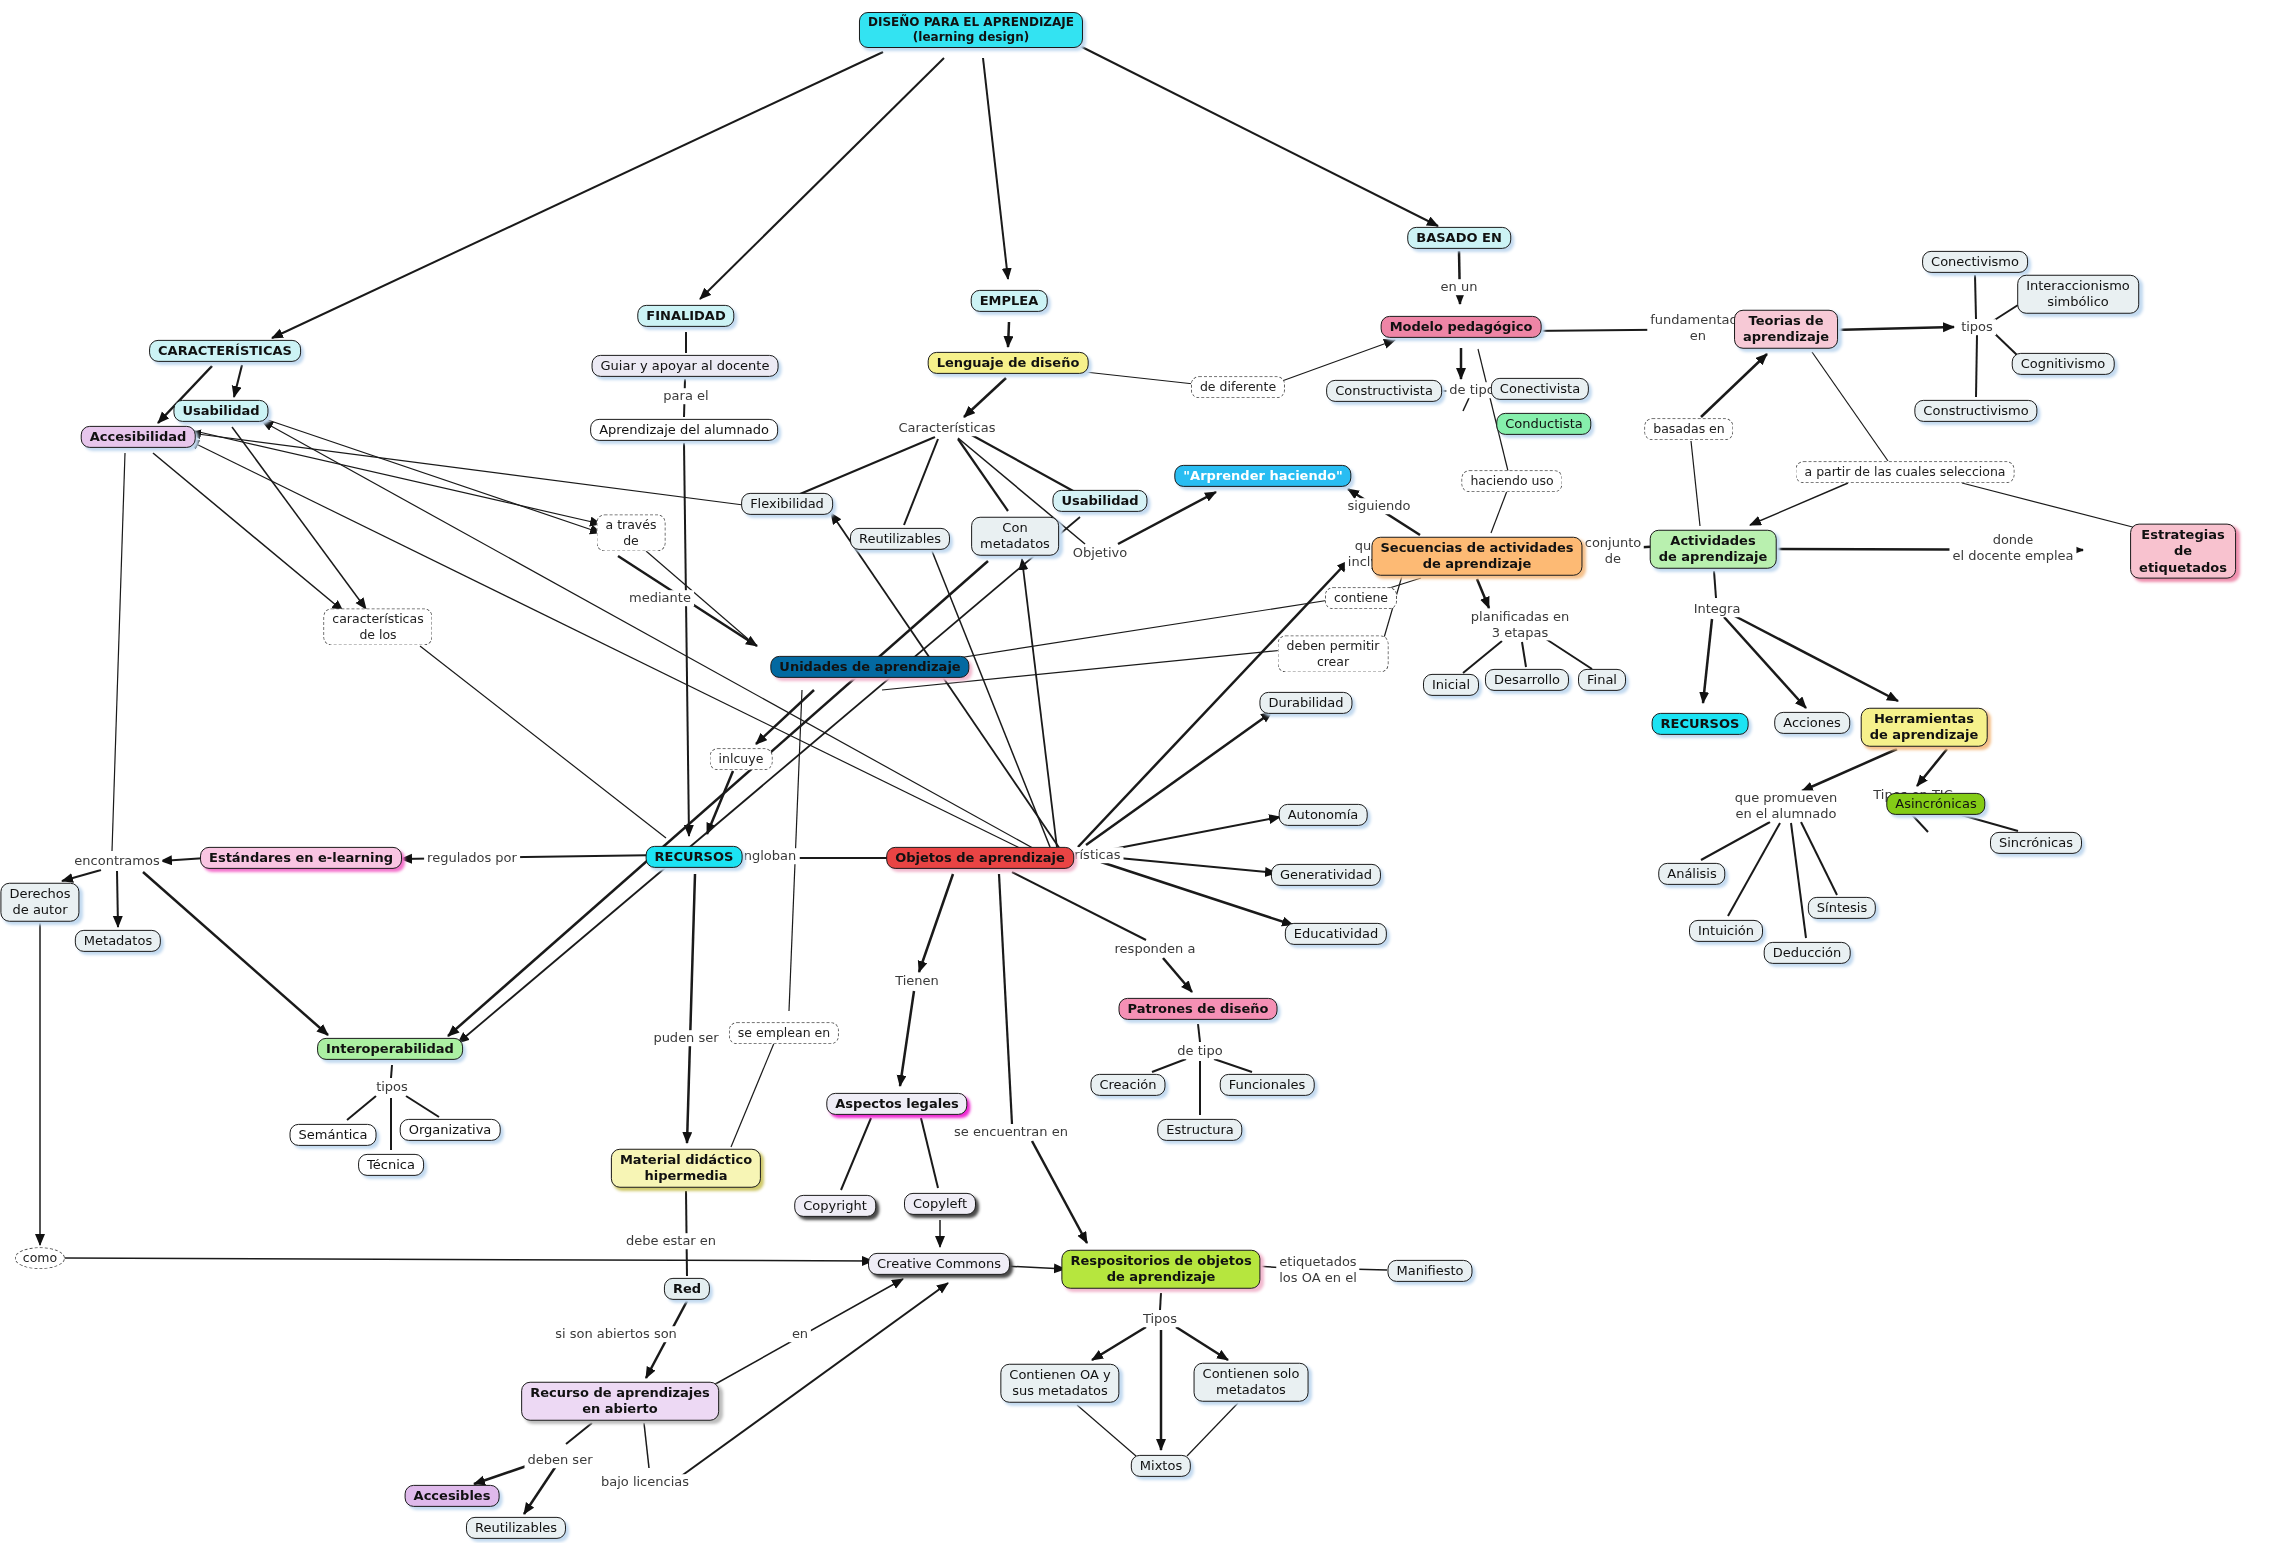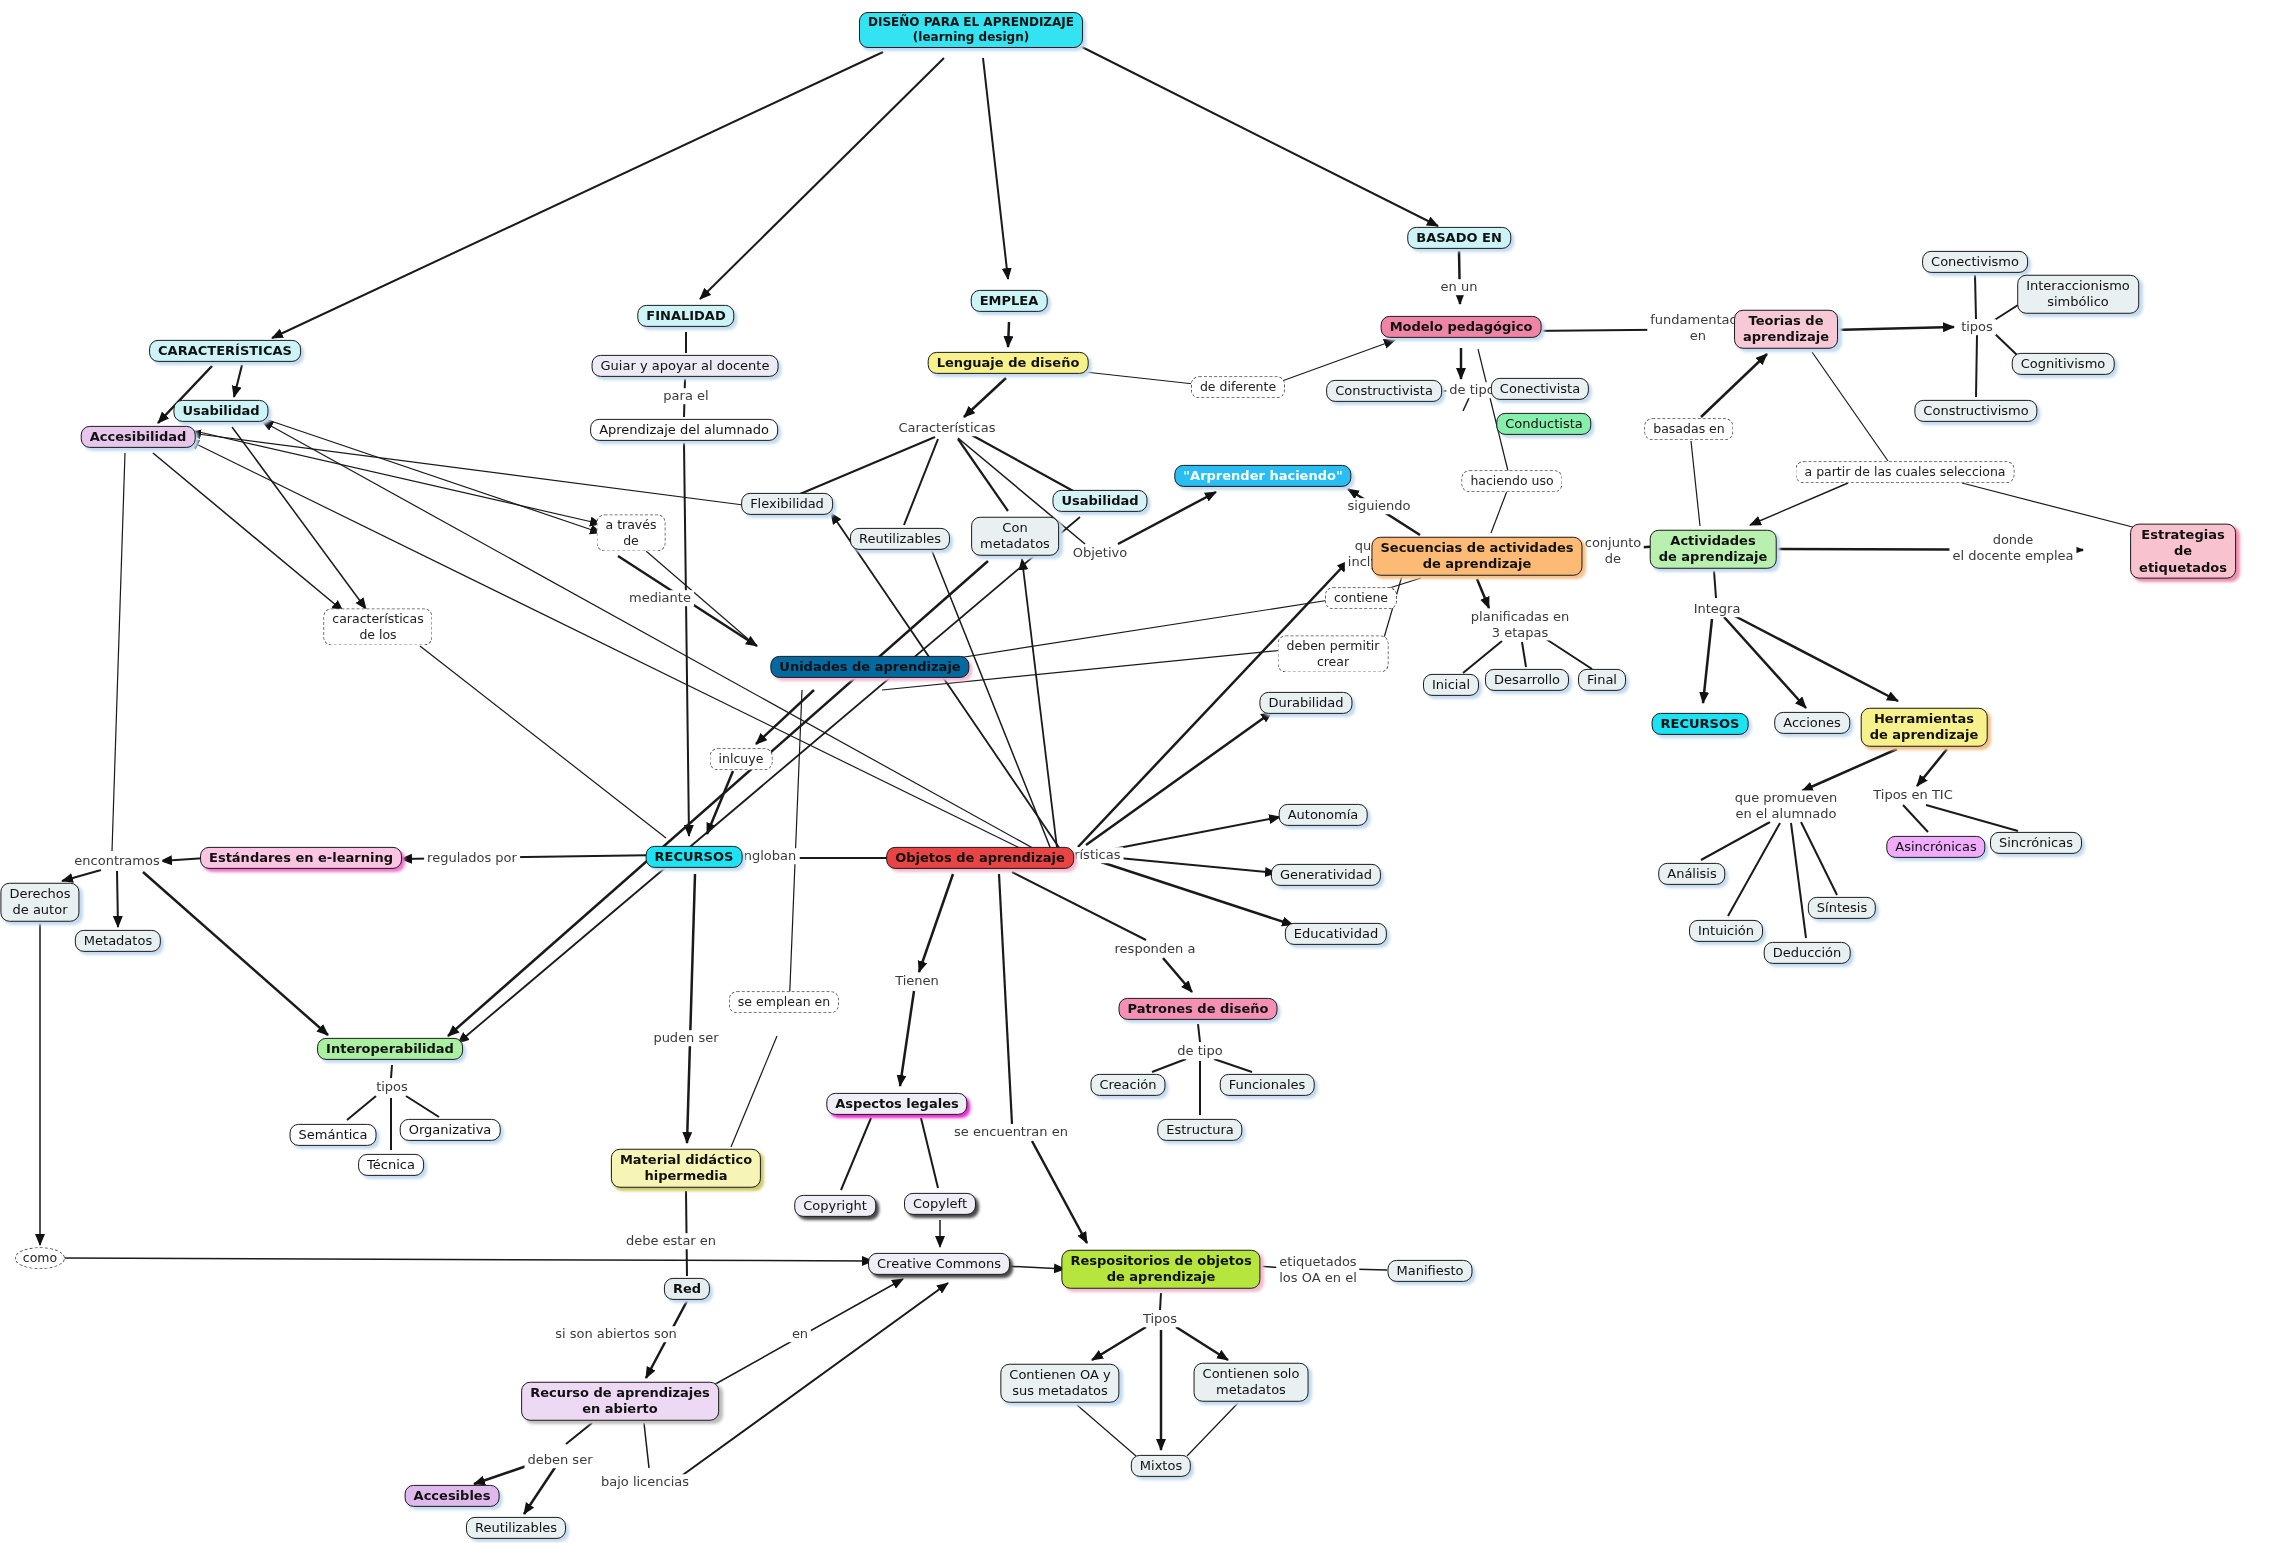--- a/index.html
+++ b/index.html
@@ -198,21 +198,21 @@
 de aprendizaje</div>
       <div class="node bold" style="left: 1713px; top: 549px; background: rgb(185, 240, 175); box-shadow: rgb(195, 218, 240) 3px 3px 3px;">Actividades
 de aprendizaje</div>
       <div class="node" style="left: 1451px; top: 685px; background: rgb(233, 240, 242); box-shadow: rgb(195, 218, 240) 3px 3px 3px;">Inicial</div>
       <div class="node" style="left: 1527px; top: 680px; background: rgb(233, 240, 242); box-shadow: rgb(195, 218, 240) 3px 3px 3px;">Desarrollo</div>
       <div class="node" style="left: 1602px; top: 680px; background: rgb(233, 240, 242); box-shadow: rgb(195, 218, 240) 3px 3px 3px;">Final</div>
       <div class="node bold" style="left: 1700px; top: 724px; background: rgb(28, 227, 243); box-shadow: rgb(195, 218, 240) 3px 3px 3px;">RECURSOS</div>
       <div class="node" style="left: 1812px; top: 723px; background: rgb(233, 240, 242); box-shadow: rgb(195, 218, 240) 3px 3px 3px;">Acciones</div>
       <div class="node bold" style="left: 1924px; top: 727px; background: rgb(246, 241, 139); box-shadow: rgb(245, 192, 138) 3px 3px 3px;">Herramientas
 de aprendizaje</div>
-      <div class="node" style="left: 1936px; top: 847px; background: #f0abfc; box-shadow: rgb(195, 218, 240) 3px 3px 3px;">Asincrónicas</div>
+      <div class="node" style="left: 1936px; top: 804px; background: #84cc16; box-shadow: rgb(195, 218, 240) 3px 3px 3px;">Asincrónicas</div>
       <div class="node" style="left: 2036px; top: 843px; background: rgb(233, 240, 242); box-shadow: rgb(195, 218, 240) 3px 3px 3px;">Sincrónicas</div>
       <div class="node" style="left: 1692px; top: 874px; background: rgb(233, 240, 242); box-shadow: rgb(195, 218, 240) 3px 3px 3px;">Análisis</div>
       <div class="node" style="left: 1726px; top: 931px; background: rgb(233, 240, 242); box-shadow: rgb(195, 218, 240) 3px 3px 3px;">Intuición</div>
       <div class="node" style="left: 1807px; top: 953px; background: rgb(233, 240, 242); box-shadow: rgb(195, 218, 240) 3px 3px 3px;">Deducción</div>
       <div class="node" style="left: 1842px; top: 908px; background: rgb(233, 240, 242); box-shadow: rgb(195, 218, 240) 3px 3px 3px;">Síntesis</div>
       <div class="node bold" style="left: 830px; top: 667px; background: #0369a1; box-shadow: rgb(242, 185, 207) 3px 3px 3px; margin-left: 40px;">Unidades de aprendizaje</div>
       <div class="node bold" style="left: 694px; top: 857px; background: rgb(28, 227, 243); box-shadow: rgb(195, 218, 240) 3px 3px 3px;">RECURSOS</div>
       <div class="node bold" style="left: 980px; top: 858px; background: rgb(233, 68, 68); box-shadow: rgb(242, 185, 207) 3px 3px 3px;">Objetos de aprendizaje</div>
       <div class="node" style="left: 1306px; top: 703px; background: rgb(233, 240, 242); box-shadow: rgb(195, 218, 240) 3px 3px 3px;">Durabilidad</div>
       <div class="node" style="left: 1323px; top: 815px; background: rgb(233, 240, 242); box-shadow: rgb(195, 218, 240) 3px 3px 3px;">Autonomía</div>
@@ -254,21 +254,21 @@
       <div class="node dashed" style="left: 378px; top: 627px;">características
 de los</div>
       <div class="node dashed" style="left: 1238px; top: 387px;">de diferente</div>
       <div class="node dashed" style="left: 1512px; top: 481px;">haciendo uso</div>
       <div class="node dashed" style="left: 1689px; top: 429px;">basadas en</div>
       <div class="node dashed" style="left: 1905px; top: 472px;">a partir de las cuales selecciona</div>
       <div class="node dashed" style="left: 1361px; top: 598px;">contiene</div>
       <div class="node dashed" style="left: 1333px; top: 654px;">deben permitir
 crear</div>
       <div class="node dashed" style="left: 741px; top: 759px;">inlcuye</div>
-      <div class="node dashed" style="left: 784px; top: 1002px;">se emplean en</div>
+      <div class="node dashed" style="left: 784px; top: 1033px;">se emplean en</div>
       <div class="node dashed ellipse" style="left: 40px; top: 1258px;">como</div>
     </div>
   <div id="labels">
       <div class="link-label" style="left: 686px; top: 396px;">para el</div>
       <div class="link-label" style="left: 1459px; top: 287px;">en un</div>
       <div class="link-label" style="left: 1472px; top: 390px;">de tipo</div>
       <div class="link-label" style="left: 1658px; top: 328px; margin-left: 40px;">fundamentado
 en</div>
       <div class="link-label" style="left: 1977px; top: 327px;">tipos</div>
       <div class="link-label" style="left: 947px; top: 428px;">Características</div>

